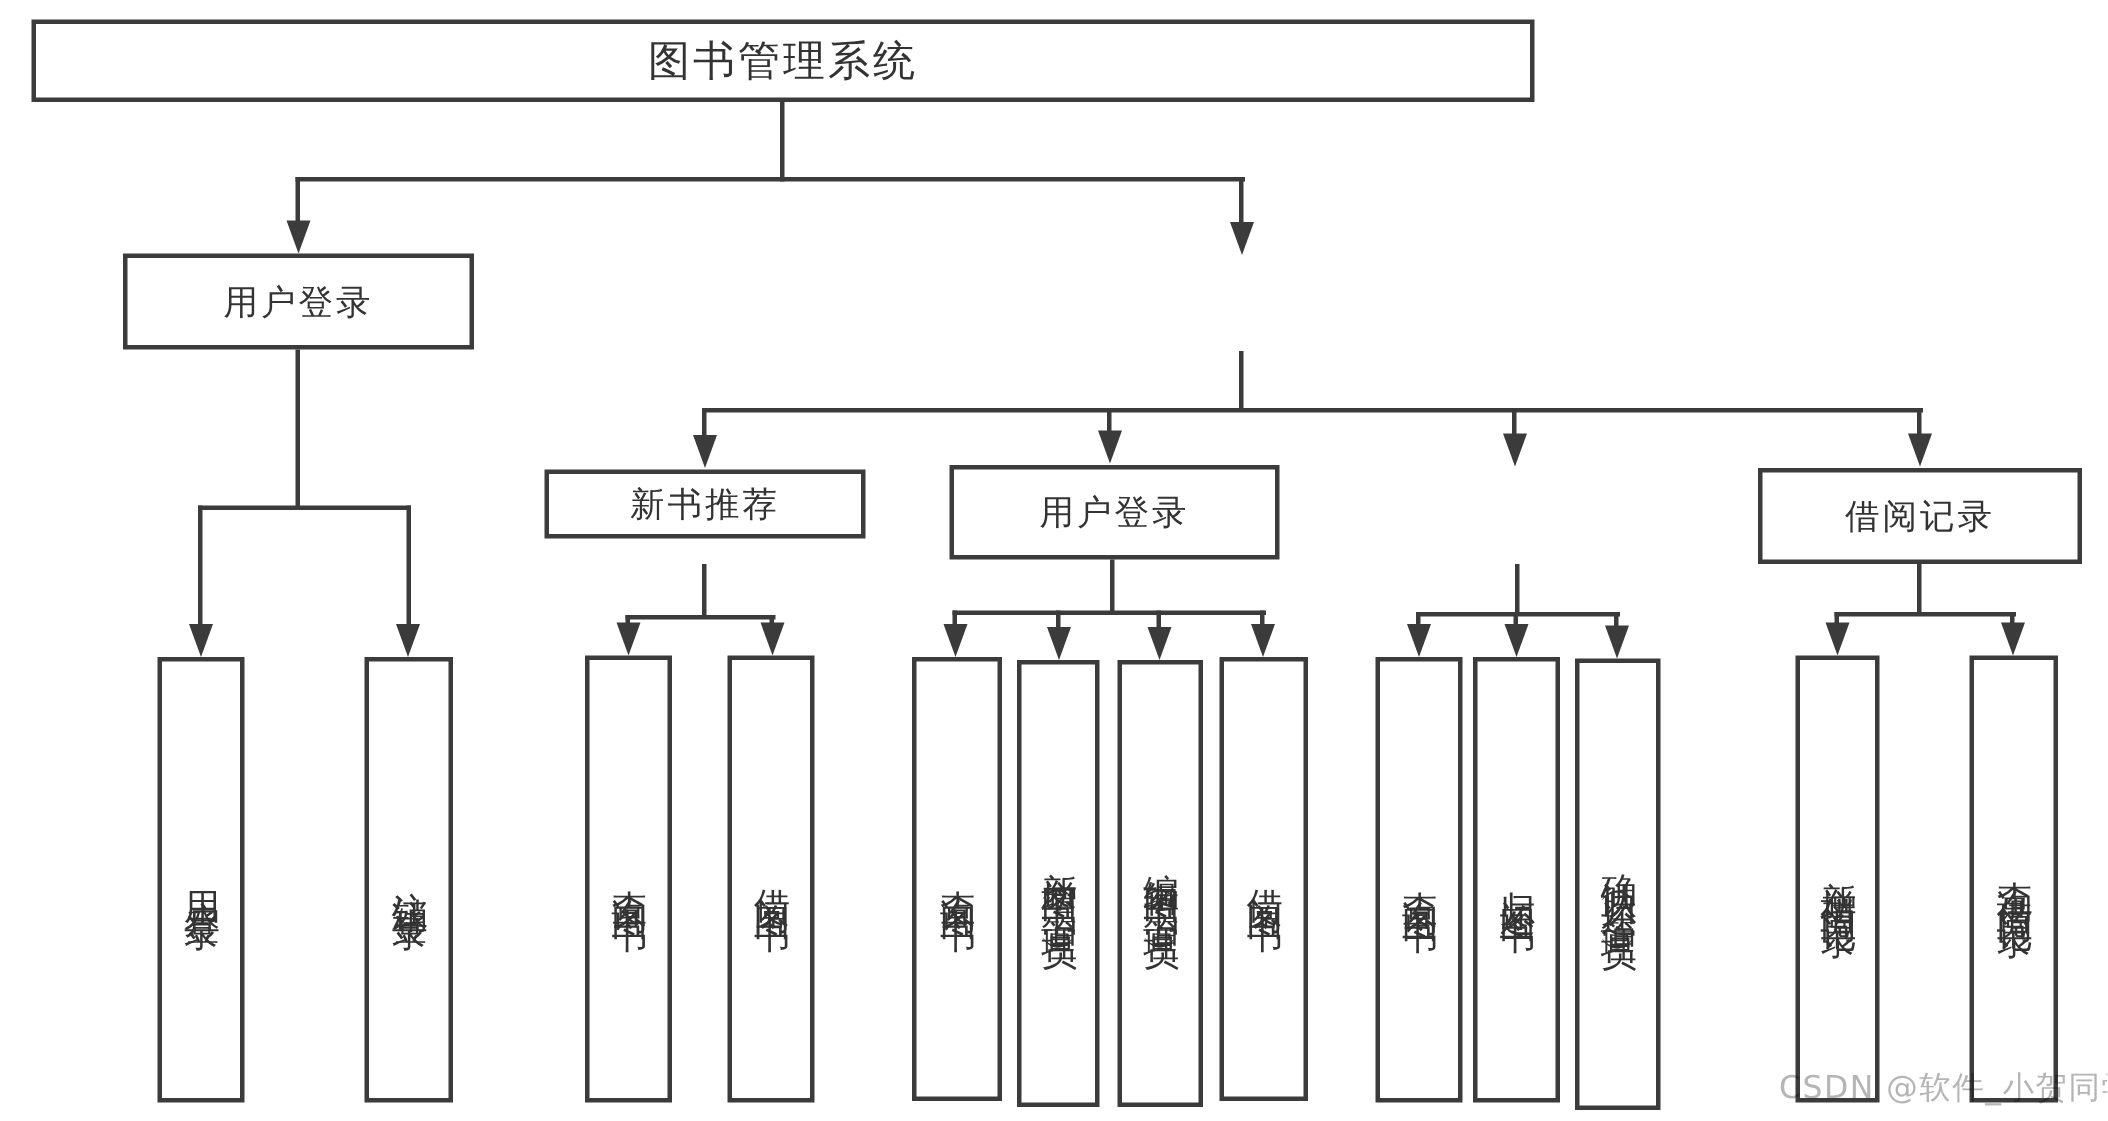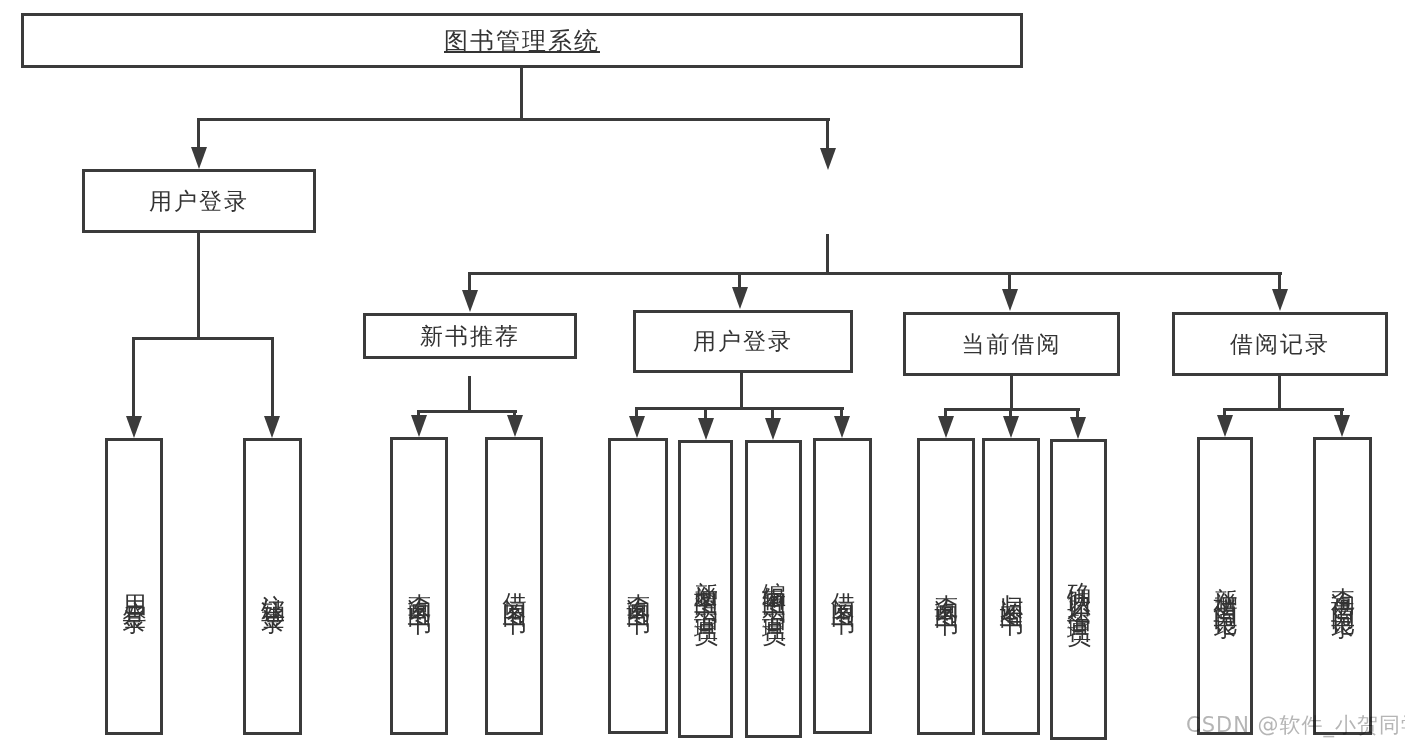--- a/index.html
+++ b/index.html
@@ -1,21 +1,21 @@
 <!DOCTYPE html>
 <html><head>
 <meta charset="utf-8">
 <style>
   html,body{margin:0;padding:0;background:#ffffff;}
   .stage{position:relative;width:1405px;height:747px;background:#ffffff;overflow:hidden;
          font-family:"DejaVu Sans",sans-serif;color:#333333;}
   .hbox{position:absolute;box-sizing:border-box;border:3px solid #3b3b3b;background:#ffffff;
         display:flex;align-items:center;justify-content:center;font-size:23px;letter-spacing:2px;
         white-space:nowrap;}
-  .root-box{font-size:24px;text-decoration:underline;}
+  .root-box{font-size:28px;}
   .vbox{position:absolute;box-sizing:border-box;border:3px solid #3b3b3b;background:#ffffff;
         display:flex;align-items:center;justify-content:center;overflow:hidden;}
   .vtext{writing-mode:vertical-rl;text-orientation:mixed;font-size:24px;letter-spacing:6px;line-height:1.05;}
   .ln{position:absolute;background:#3b3b3b;}
   .ar{position:absolute;width:0;height:0;border-left:8px solid transparent;
       border-right:8px solid transparent;border-top:22px solid #3b3b3b;}
   .wm{position:absolute;left:1186px;top:711px;font-size:21px;color:#b5b5b5;
       mix-blend-mode:multiply;white-space:nowrap;z-index:5;letter-spacing:1px;}
 </style>
 </head>
@@ -47,21 +47,20 @@
   <i class="ar" style="left:462px;top:290px;"></i>
   <div class="ln" style="left:738px;top:272px;width:3px;height:19px;"></div>
   <i class="ar" style="left:732px;top:287px;"></i>
   <div class="ln" style="left:1008px;top:272px;width:3px;height:19px;"></div>
   <i class="ar" style="left:1002px;top:289px;"></i>
   <div class="ln" style="left:1278px;top:272px;width:3px;height:19px;"></div>
   <i class="ar" style="left:1272px;top:289px;"></i>
 
   <div class="hbox" style="left:363px;top:313px;width:214px;height:46px;">新书推荐</div>
   <div class="hbox" style="left:633px;top:310px;width:220px;height:63px;">用户登录</div>
-  <div class="hbox" style="left:903px;top:312px;width:217px;height:64px;">当前借阅</div>
   <div class="hbox" style="left:1172px;top:312px;width:216px;height:64px;">借阅记录</div>
 
   <div class="ln" style="left:468px;top:376px;width:3px;height:36px;"></div>
   <div class="ln" style="left:417px;top:410px;width:100px;height:3px;"></div>
   <div class="ln" style="left:417px;top:410px;width:3px;height:8px;"></div>
   <i class="ar" style="left:411px;top:415px;"></i>
   <div class="ln" style="left:513px;top:410px;width:3px;height:8px;"></div>
   <i class="ar" style="left:507px;top:415px;"></i>
 
   <div class="ln" style="left:740px;top:373px;width:3px;height:36px;"></div>

